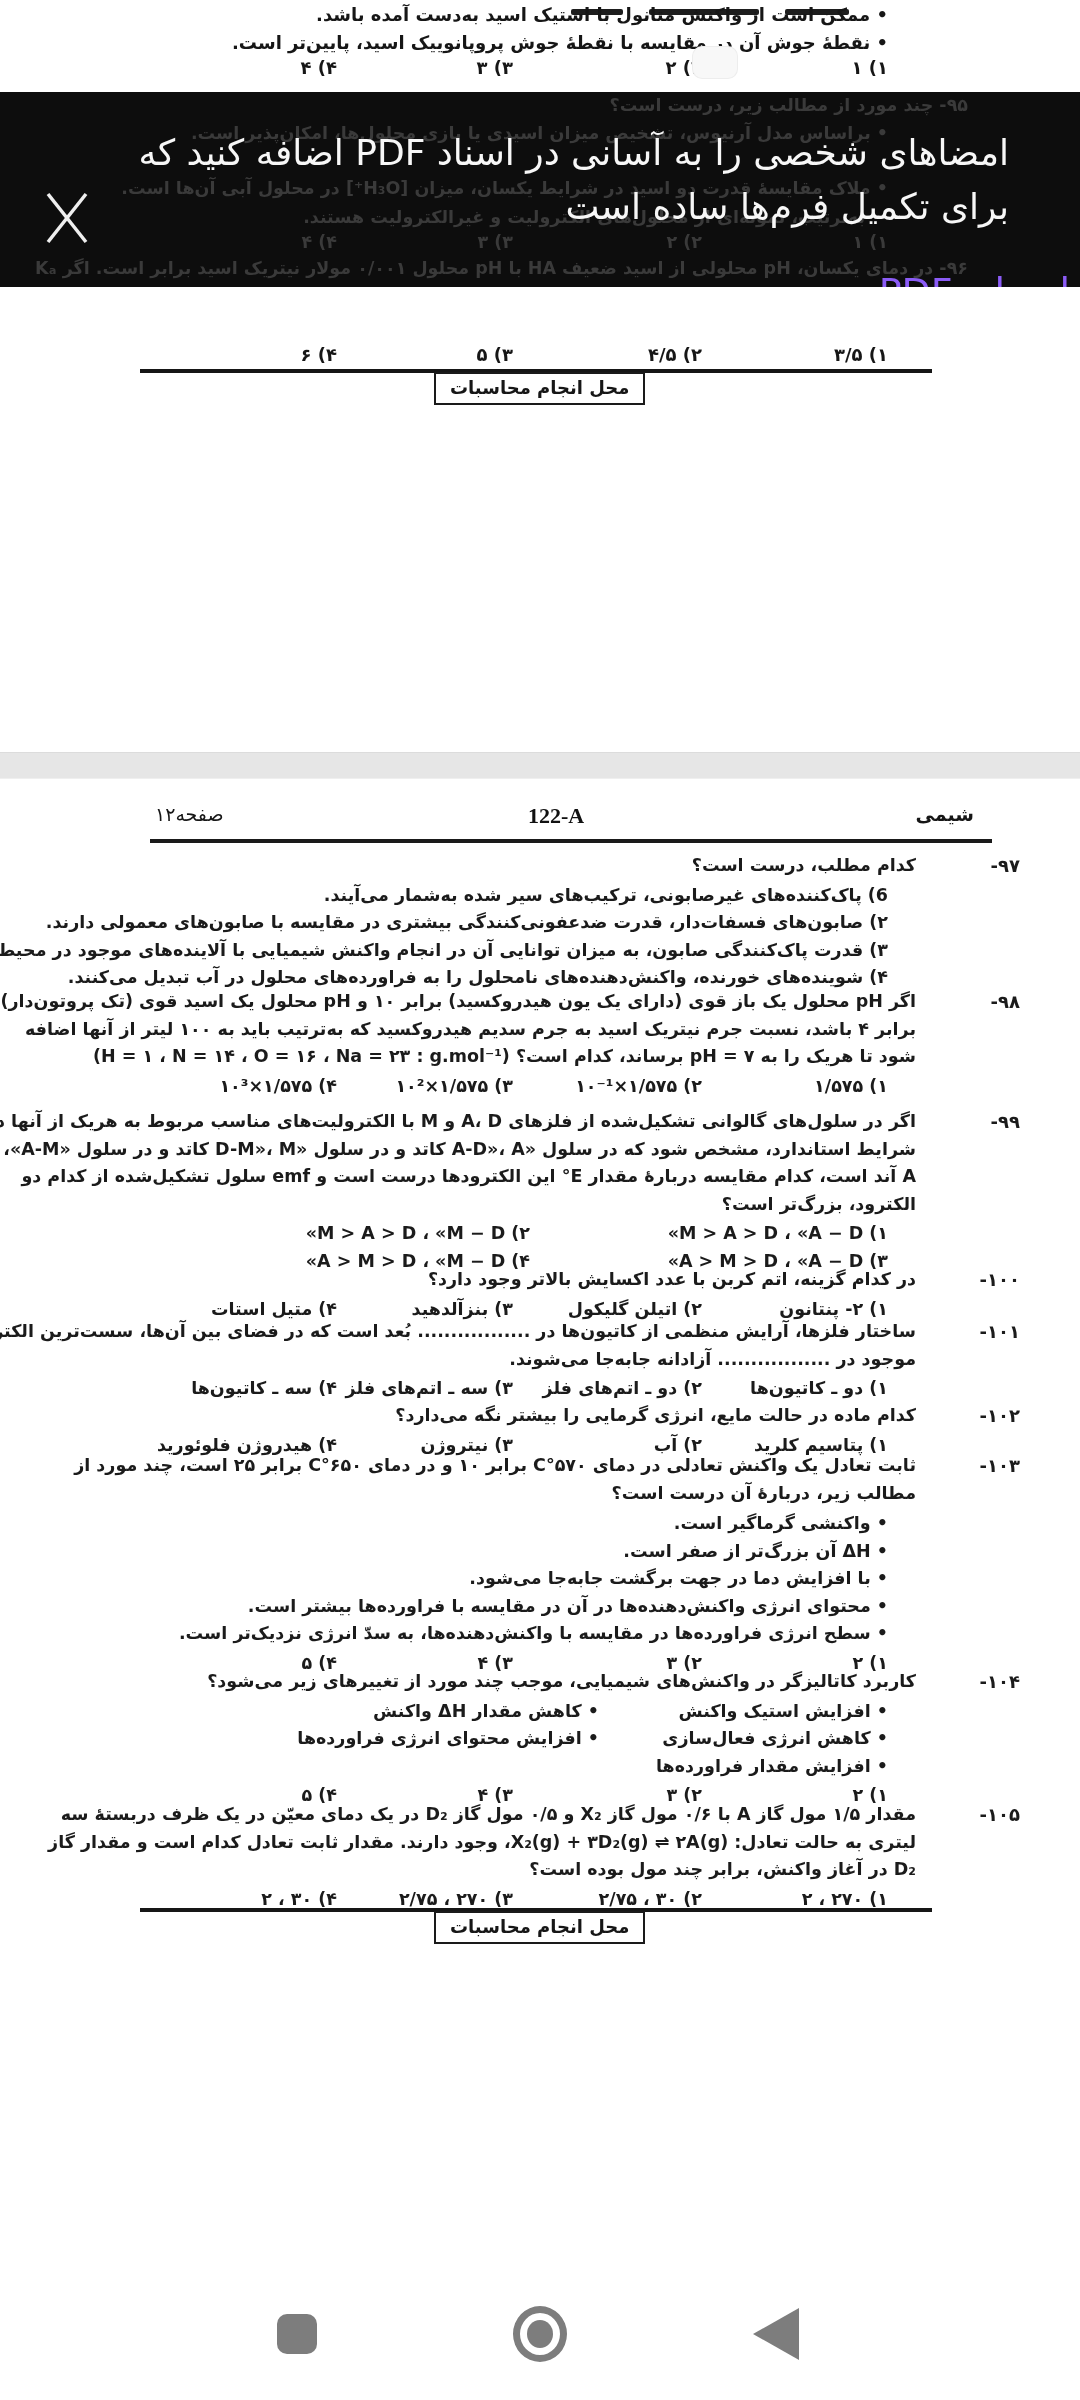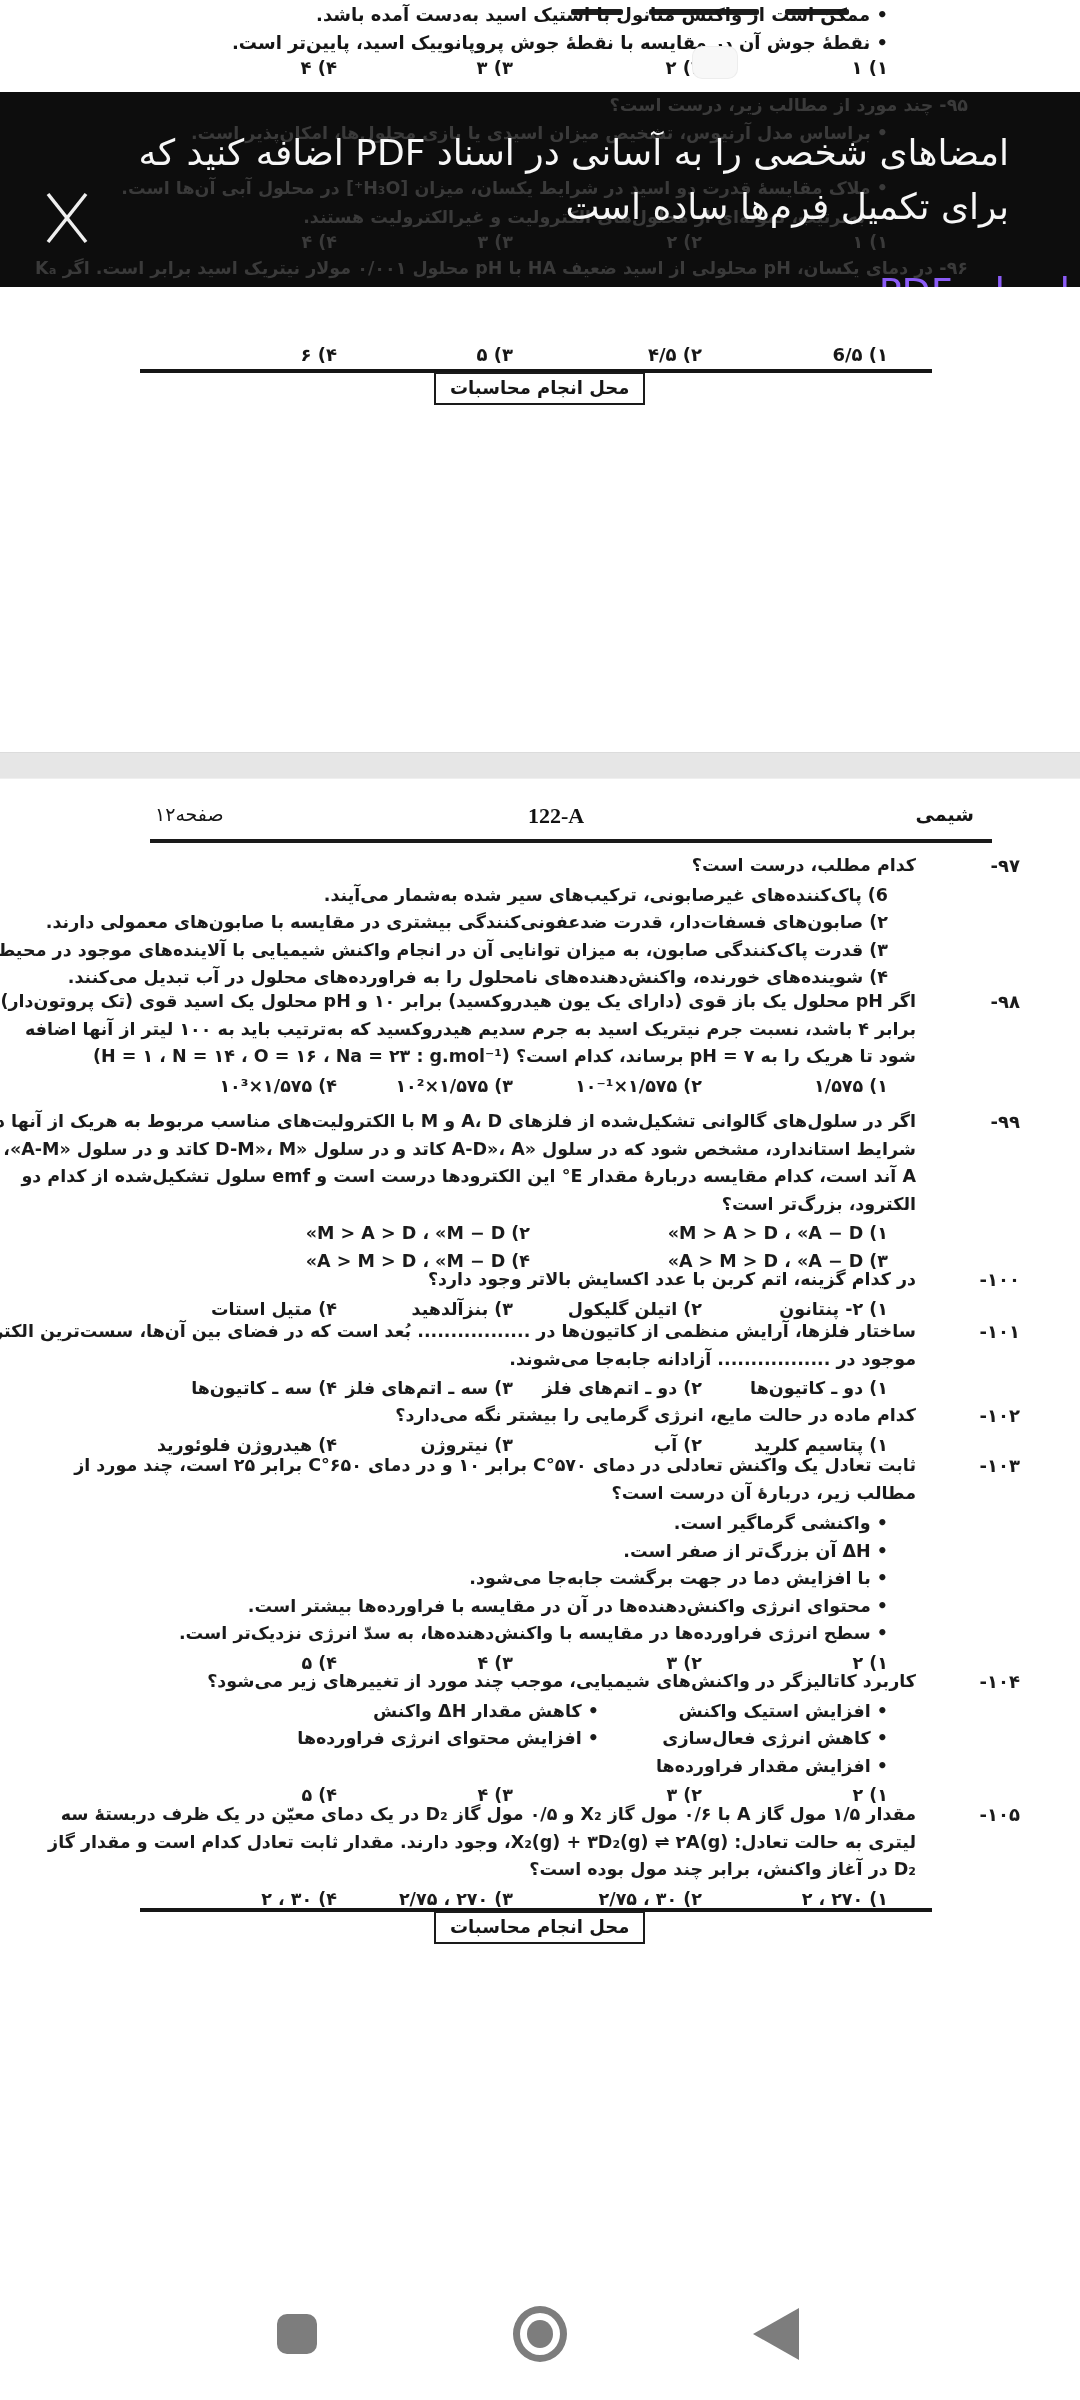--- a/index.html
+++ b/index.html
@@ -124,21 +124,21 @@
     <div id="promo-link" class="rtl">امضای PDF</div>
     <div id="promo-close">
       <svg width="46" height="56" viewBox="0 0 46 56">
         <line x1="4" y1="4" x2="42" y2="52" stroke="#efefef" stroke-width="3.5"></line>
         <line x1="42" y1="4" x2="4" y2="52" stroke="#efefef" stroke-width="3.5"></line>
       </svg>
     </div>
   </div>
 
   <div class="optgrid4 doc-text abs" id="q96-opts">
-    <span>۱) 6/۵</span>
+    <span>۱) ۳/۵</span>
     <span>۲) ۴/۵</span>
     <span>۳) ۵</span>
     <span>۴) ۶</span>
   </div>
   <div class="calc-line" id="calc-line-1"></div>
   <div class="calc-box rtl" id="calc-box-1">محل انجام محاسبات</div>
 
   <div class="abs" id="page-gap"></div>
 
   <div class="abs" id="p2-header">

